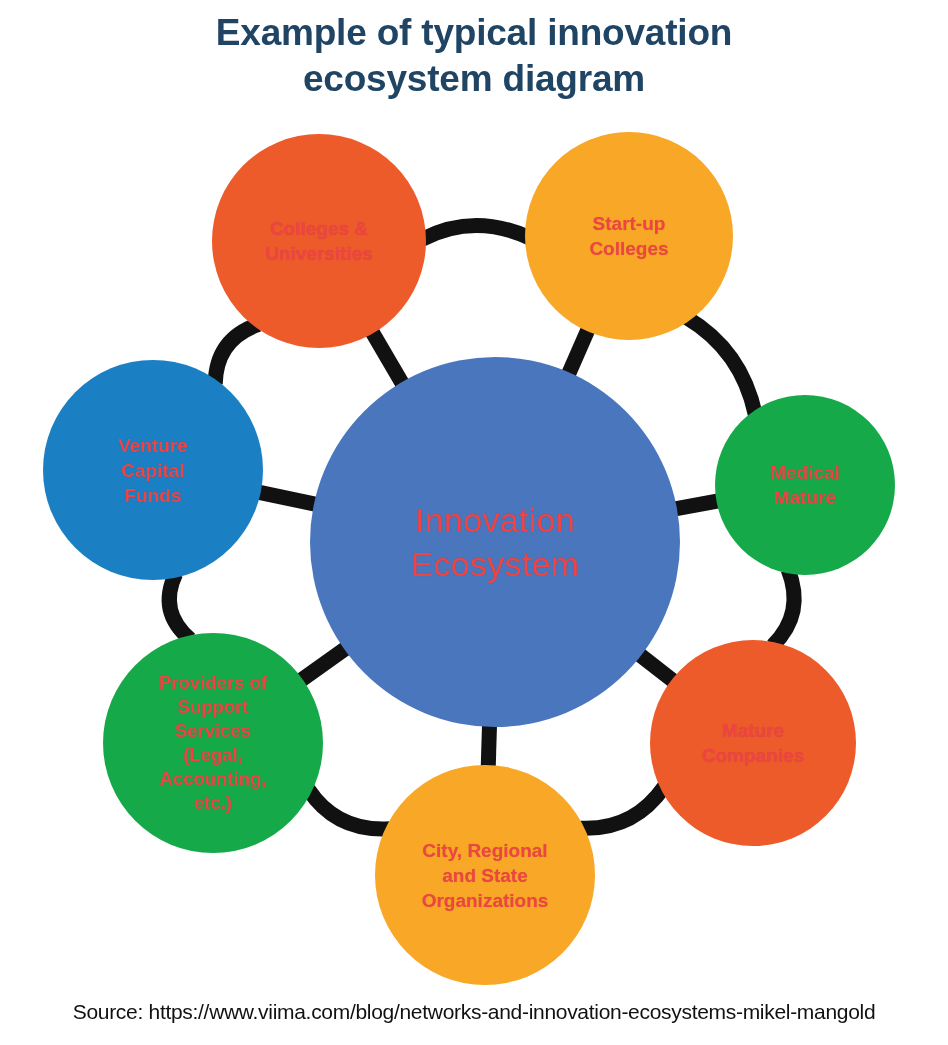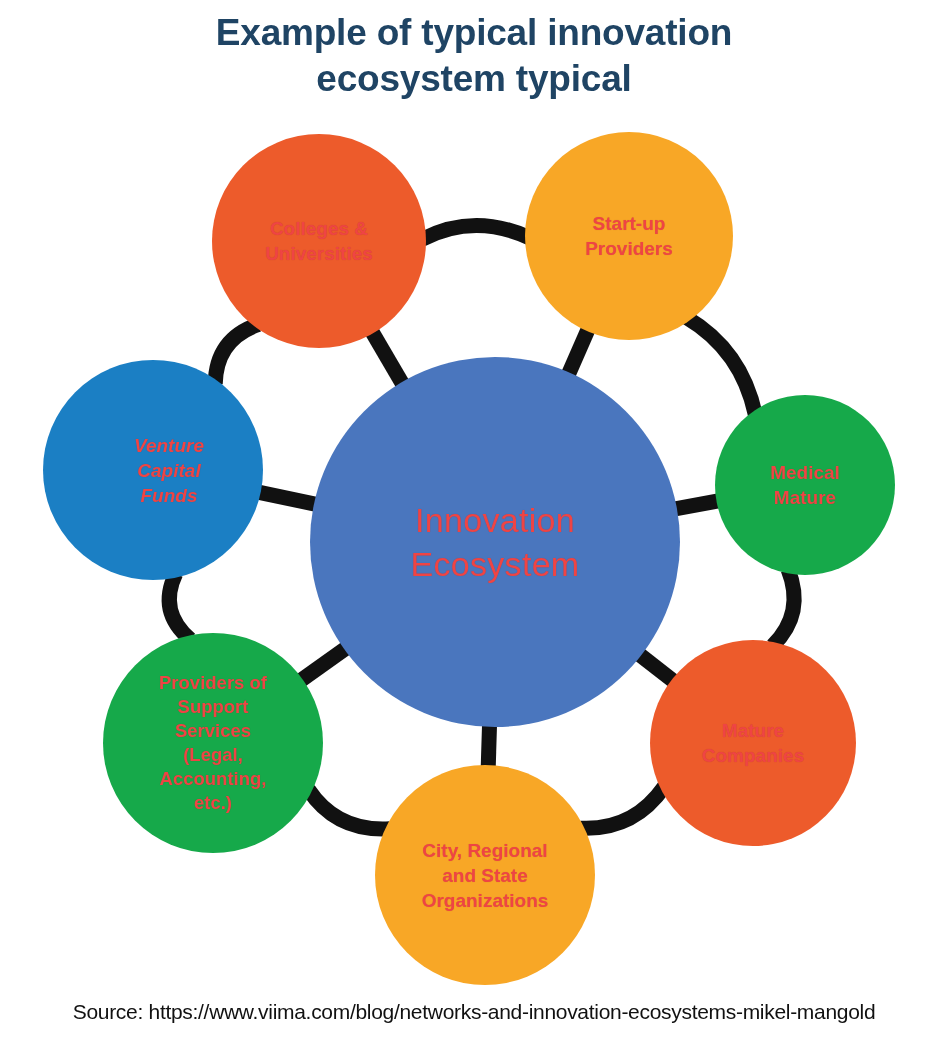--- a/index.html
+++ b/index.html
@@ -95,21 +95,21 @@
     letter-spacing: -0.3px;
   }
 </style>
 </head>
 <body>
 
 <div id="page">
 
   <div id="title-block">
     <div class="title-line">Example of typical innovation</div>
-    <div class="title-line">ecosystem typical</div>
+    <div class="title-line">ecosystem diagram</div>
   </div>
 
   <div id="diagram">
     <svg id="diagram-svg" viewBox="0 0 948 880" preserveAspectRatio="none">
       <g id="connectors">
           <path d="M 421.98660511080885 134.33892572401922 Q 473.83284732212246 107.52930208077214 529.0130047467875 132.61269347182602" fill="none" stroke="#111111" stroke-width="15" stroke-linecap="butt"></path>
           <path d="M 686.7198113863647 212.6604149727546 Q 741.5646628925304 245.25521119971265 755.3609622077264 309.77204312343105" fill="none" stroke="#111111" stroke-width="15" stroke-linecap="butt"></path>
           <path d="M 788.0083532474445 464.3047088876794 Q 805.6224397432574 508.45704837728135 772.5601514942209 540.951556047904" fill="none" stroke="#111111" stroke-width="15" stroke-linecap="butt"></path>
           <path d="M 664.1881856676412 681.7431324323559 Q 633.3708649296079 725.9026928026132 580.0914375679802 723.1639188098009" fill="none" stroke="#111111" stroke-width="15" stroke-linecap="butt"></path>
           <path d="M 389.63639373998717 723.7206028444056 Q 336.5259067665128 726.8122115982267 308.36360626001283 684.2793971555944" fill="none" stroke="#111111" stroke-width="15" stroke-linecap="butt"></path>
@@ -133,35 +133,35 @@
           <circle cx="213" cy="638" r="110" fill="#16A94A"></circle>
           <circle cx="153" cy="365" r="110" fill="#1B7FC4"></circle>
         </g>
     </svg>
     <div id="labels">
         <div class="node-label hub" style="left: 495px; top: 437px;">Innovation
 Ecosystem</div>
         <div class="node-label spoke" style="left: 319px; top: 136px;">Colleges &amp;
 Universities</div>
         <div class="node-label spoke" style="left: 629px; top: 131px;">Start-up
-Providers</div>
+Colleges</div>
         <div class="node-label spoke" style="left: 805px; top: 380px;">Medical
 Mature</div>
         <div class="node-label spoke" style="left: 753px; top: 638px; text-align: center;">Mature
 Companies</div>
         <div class="node-label spoke" style="left: 485px; top: 770px;">City, Regional
 and State
 Organizations</div>
         <div class="node-label spoke small" style="left: 213px; top: 638px;">Providers of
 Support
 Services
 (Legal,
 Accounting,
 etc.)</div>
-        <div class="node-label spoke" style="left: 169px; top: 365px; font-style: italic;">Venture
+        <div class="node-label spoke" style="left: 153px; top: 365px;">Venture
 Capital
 Funds</div>
       </div>
   </div>
 
   <div id="source-caption">Source: https://www.viima.com/blog/networks-and-innovation-ecosystems-mikel-mangold</div>
 
 </div>
 
 </body></html>

